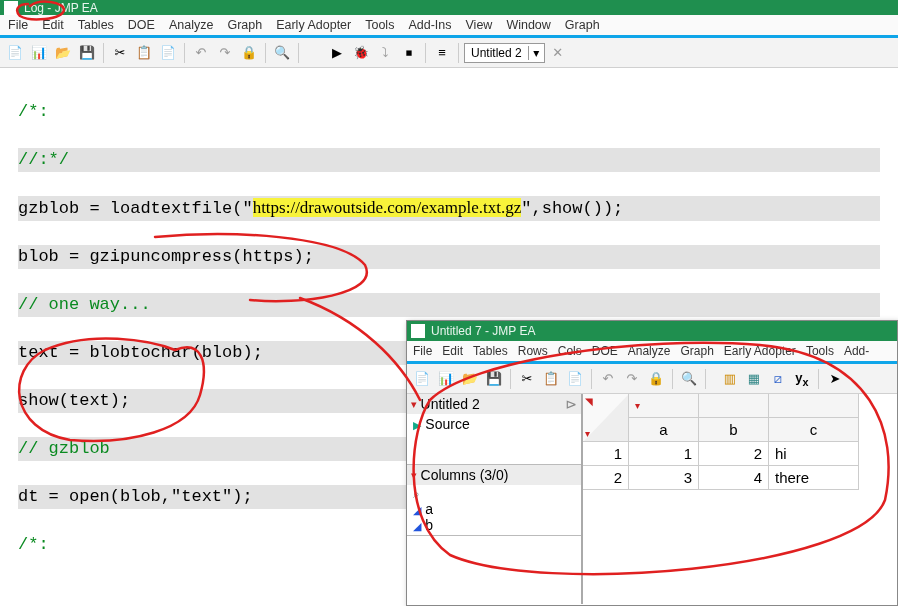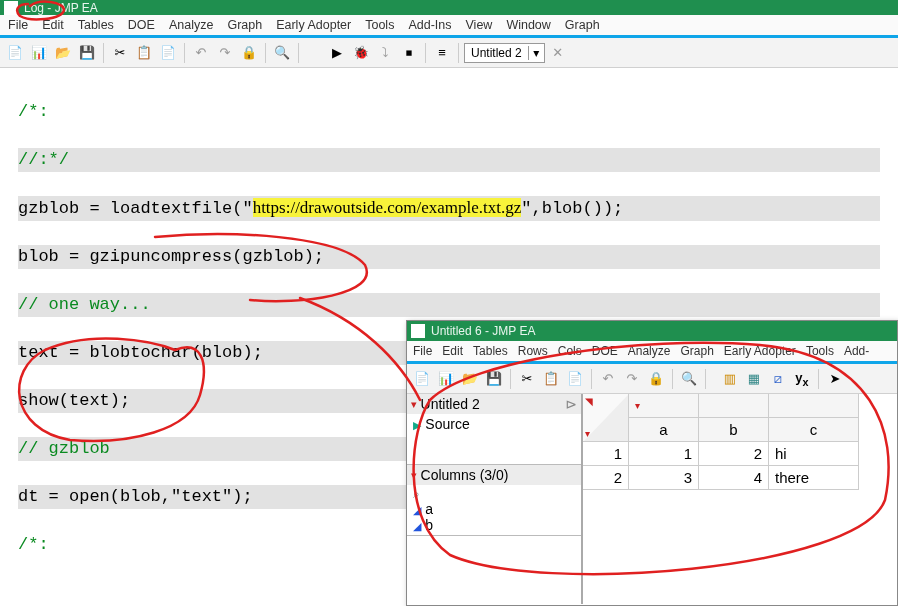--- a/index.html
+++ b/index.html
@@ -223,42 +223,42 @@
   <div class="combo">
     <span class="txt">Untitled 2</span>
     <span class="arrow">▾</span>
   </div>
   <div class="tb-btn" style="color:#999">✕</div>
 </div>
 
 <div class="code-area">
 <div><span class="cmt">/*:</span></div>
 <div class="code-highlight"><span class="cmt">//:*/</span></div>
-<div class="code-highlight"><span>gzblob = loadtextfile(</span><span>"</span><span class="url-hl">https://drawoutside.com/example.txt.gz</span><span>"</span><span>,blob());</span></div>
-<div class="code-highlight"><span>blob = gzipuncompress(gzblob);</span></div>
+<div class="code-highlight"><span>gzblob = loadtextfile(</span><span>"</span><span class="url-hl">https://drawoutside.com/example.txt.gz</span><span>"</span><span>,show());</span></div>
+<div class="code-highlight"><span>blob = gzipuncompress(https);</span></div>
 <div class="code-highlight"><span class="cmt">// one way...</span></div>
 <div class="code-highlight"><span>text = blobtochar(blob);</span></div>
 <div class="code-highlight"><span>show(text);</span></div>
 <div class="code-highlight"><span class="cmt">// gzblob</span></div>
 <div class="code-highlight"><span>dt = open(blob,"text");</span></div>
 <div><span class="cmt">/*:</span></div>
 </div>
 
 <div class="log-area">
 
 
 
 
 
 </div>
 
 <div class="inner-window">
   <div class="title-bar">
     <div class="app-icon"></div>
-    <span>Untitled 6 - JMP EA</span>
+    <span>Untitled 7 - JMP EA</span>
   </div>
   <div class="menu-bar">
     <span>File</span>
     <span>Edit</span>
     <span>Tables</span>
     <span>Rows</span>
     <span>Cols</span>
     <span>DOE</span>
     <span>Analyze</span>
     <span>Graph</span>

